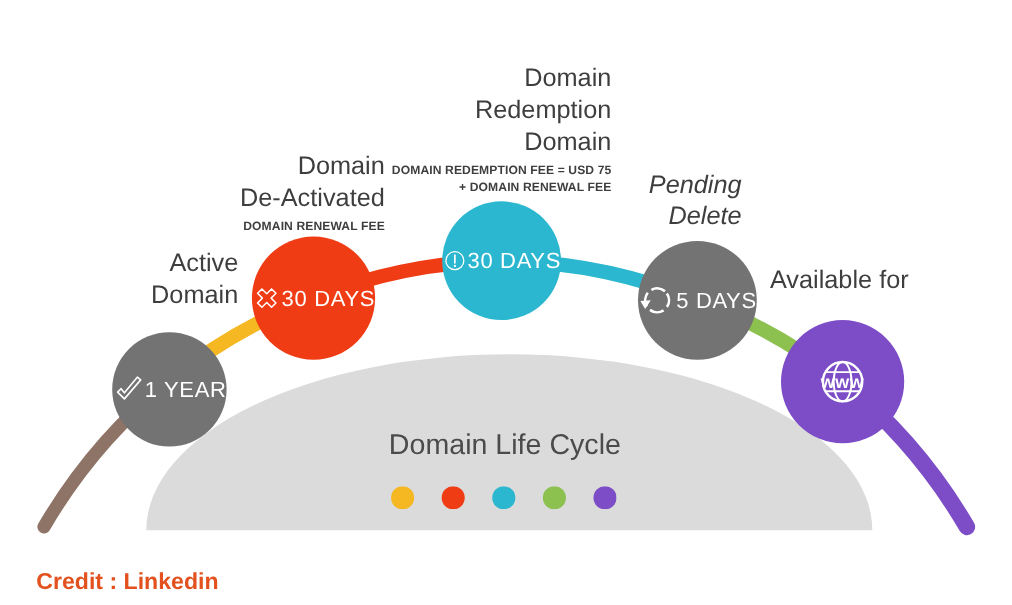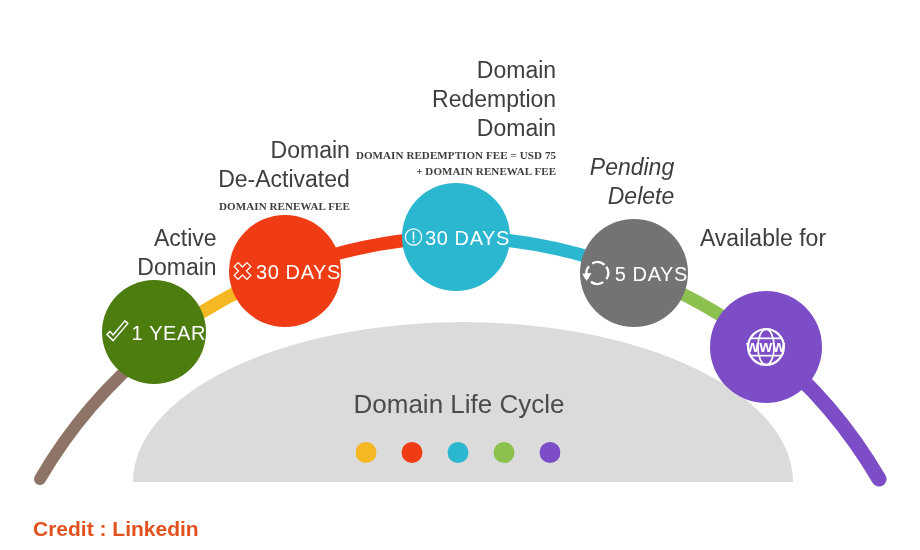--- a/index.html
+++ b/index.html
@@ -3,25 +3,25 @@
 <meta charset="utf-8">
 <style>
   html,body{margin:0;padding:0;}
   body{font-family:"Liberation Sans", sans-serif; background:#ffffff;}
   .canvas{position:relative;width:920px;height:550px;background:#ffffff;overflow:hidden;}
   .bg-svg{position:absolute;left:0;top:0;}
 
   .stage-label{position:absolute;transform:translateX(-50%);text-align:right;
     color:#3e3e3e;font-size:23px;line-height:29px;white-space:nowrap;}
   .stage-sub{font-size:11px;font-weight:700;line-height:16px;margin-top:4px;
-    letter-spacing:0.1px;color:#3e3e3e;font-family:Liberation Serif, serif;}
+    letter-spacing:0.1px;color:#3e3e3e;}
 
   .stage-circle{position:absolute;border-radius:50%;display:flex;
     align-items:center;justify-content:center;color:#ffffff;}
-  .c0{left:102px;top:280px;width:104px;height:104px;background:#4d7c0f;}
+  .c0{left:102px;top:302px;width:104px;height:104px;background:#737373;}
   .c1{left:229px;top:215px;width:112px;height:112px;background:#F03C14;}
   .c2{left:402px;top:183px;width:108px;height:108px;background:#2BB7CF;}
   .c3{left:580px;top:219px;width:108px;height:108px;background:#737373;}
   .c4{left:710px;top:291px;width:112px;height:112px;background:#7C4DC6;align-items:center;}
   .badge{font-size:20px;letter-spacing:0.6px;margin-top:2px;white-space:nowrap;}
   .icon-svg{display:block;}
 
   .cycle-title{position:absolute;left:459px;top:389px;transform:translateX(-50%);
     font-size:26px;color:#4b4b4b;white-space:nowrap;}
   .dots{position:absolute;left:458px;top:442px;transform:translateX(-50%);}
@@ -62,21 +62,21 @@
       <div>DOMAIN REDEMPTION FEE = USD 75</div>
       <div>+ DOMAIN RENEWAL FEE</div>
     </div>
   </div>
 
   <div class="stage-label" style="left:632px;top:153px;font-style:italic;">
     <div>Pending</div>
     <div>Delete</div>
   </div>
 
-  <div class="stage-label" style="left:763px;top:224px;">
+  <div class="stage-label" style="left:763px;top:240px;">
     <div>Available for</div>
   </div>
 
   <div class="stage-circle c0">
     <svg class="icon-svg" width="44" height="44" viewBox="0 0 48 48">
       <path d="M 8 28 L 18 38 L 42 10 L 37 6 L 18 29 L 13 23 Z" fill="none" stroke="#ffffff" stroke-width="2.4" stroke-linejoin="round"></path>
     </svg>
     <div class="badge">1 YEAR</div>
   </div>
 

